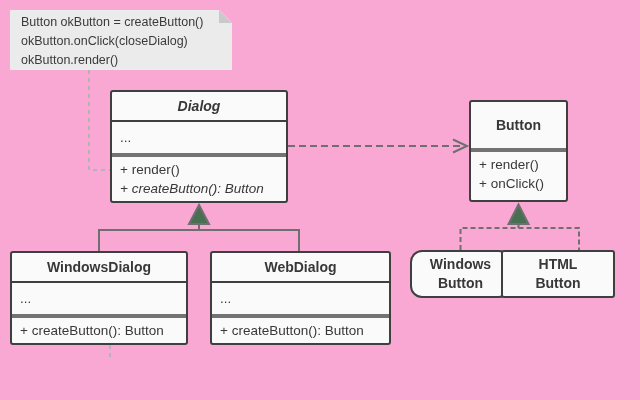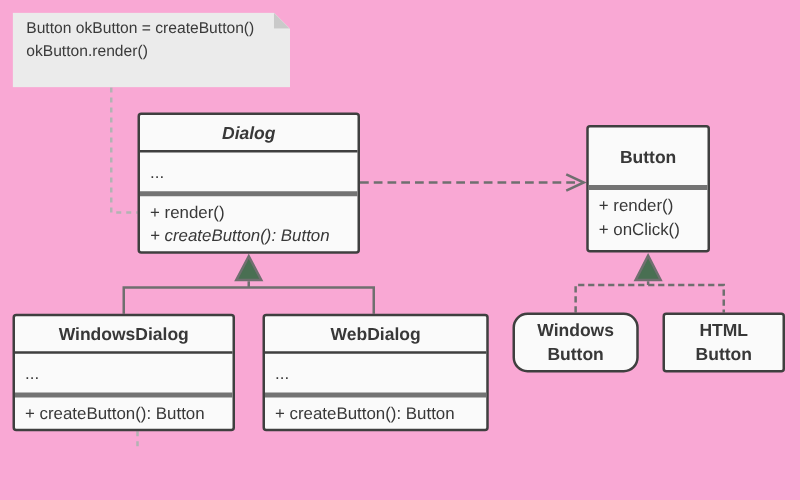--- a/index.html
+++ b/index.html
@@ -77,21 +77,21 @@
     white-space:pre;
   }
   .note-bottom .b { font-weight:bold; }
 
   
   #box-dialog        { left:110px; top:90px;  width:178px; height:113px; }
   #box-button-iface  { left:469px; top:100px; width:99px;  height:102px; }
   #box-windows-dialog{ left:10px;  top:251px; width:178px; height:94px; }
   #box-web-dialog    { left:210px; top:251px; width:181px; height:94px; }
   #box-windows-button{ left:410px; top:250px; width:101px; height:48px;border-radius:12px; }
-  #box-html-button   { left:530px; top:250px; width:98px;  height:48px; }
+  #box-html-button   { left:501px; top:250px; width:114px;  height:48px; }
 </style>
 </head>
 <body>
 
 <div class="canvas">
 
   <svg class="connectors" viewBox="0 0 640 400" xmlns="http://www.w3.org/2000/svg">
 
     <path d="M89 70 V170 H110" fill="none" stroke="#b3b3b3" stroke-width="2" stroke-dasharray="4 4"></path>
 
@@ -103,20 +103,21 @@
     <path d="M99 251 V230 H299 V251 M199 230 V225" fill="none" stroke="#6f6f6f" stroke-width="2"></path>
     <polygon points="199,205 189,224 209,224" fill="#496f52" stroke="#6f6f6f" stroke-width="2"></polygon>
 
     <path d="M460.5 250 V228 H579 V250 M518.5 228 V225" fill="none" stroke="#6f6f6f" stroke-width="2" stroke-dasharray="5 3"></path>
     <polygon points="518.5,204.5 508.5,224 528.5,224" fill="#496f52" stroke="#6f6f6f" stroke-width="2"></polygon>
   </svg>
 
   <div class="note note-top">
     <div class="fold"></div>
     <div class="note-line">Button okButton = createButton()</div>
+    <div class="note-line">okButton.onClick(closeDialog)</div>
     <div class="note-line">okButton.render()</div>
   </div>
 
   <div class="uml-box" id="box-dialog">
     <div class="sec-title italic">Dialog</div>
     <div class="sec-attrs">...</div>
     <div class="sec-methods">
       <div class="method">+ render()</div>
       <div class="method italic">+ createButton(): Button</div>
     </div>

